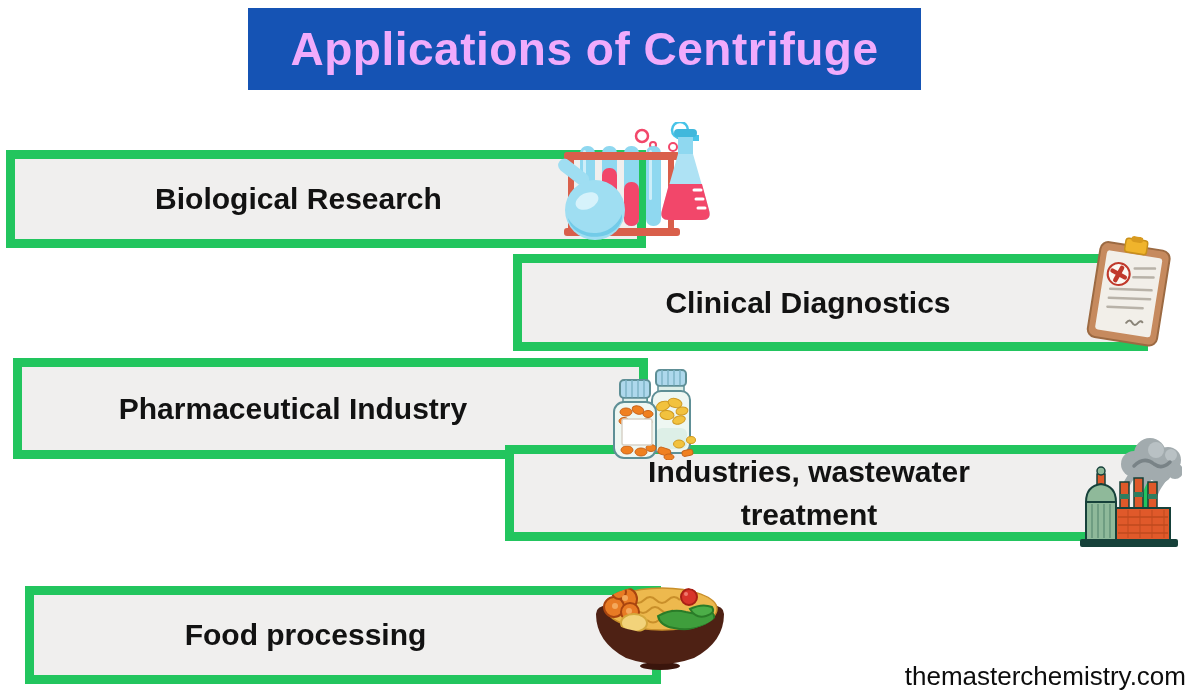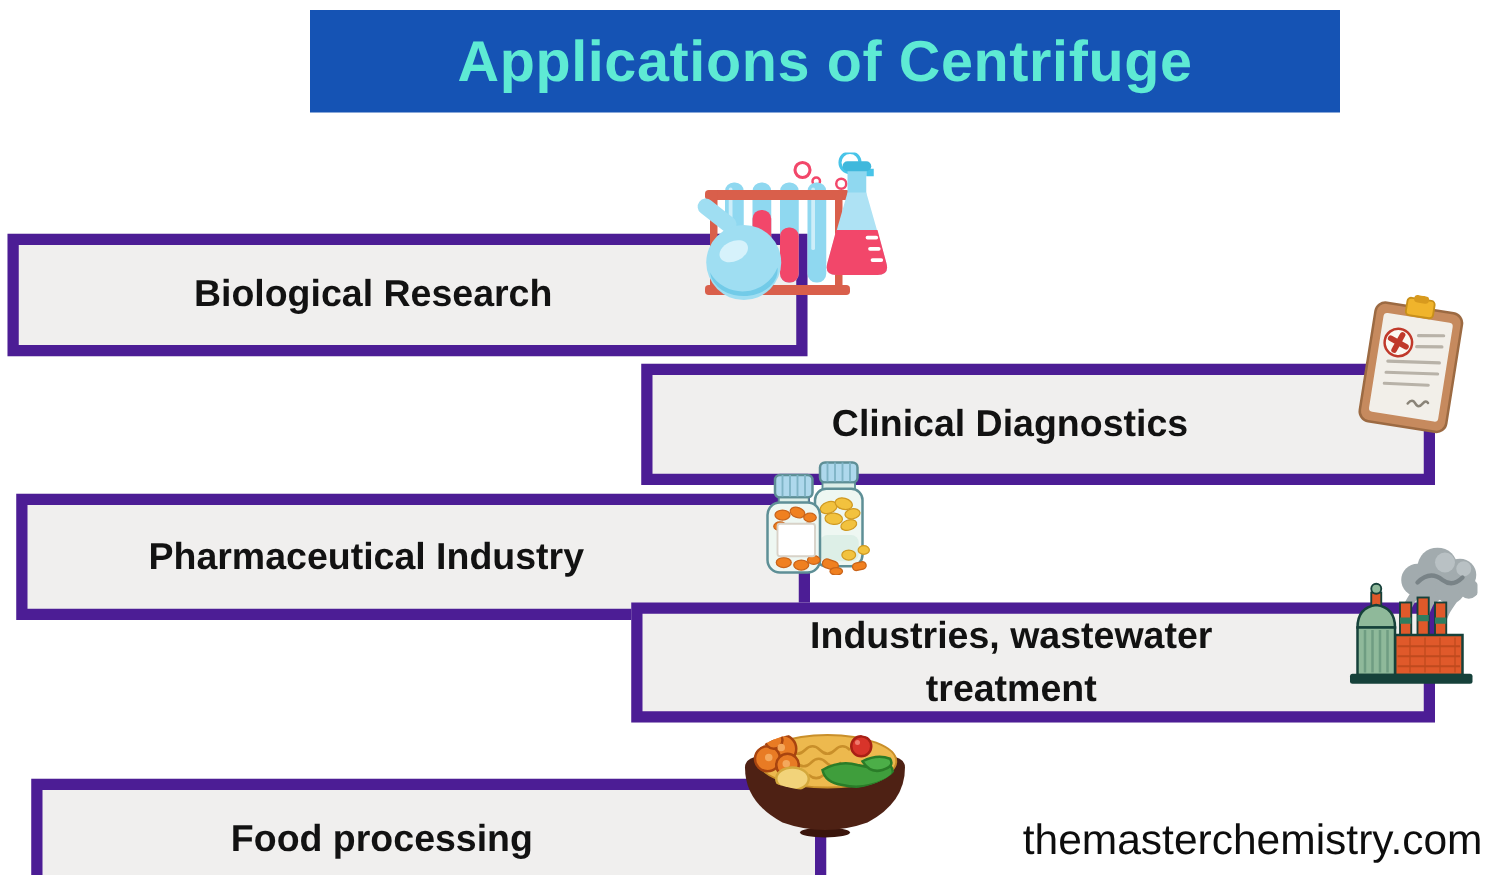--- a/index.html
+++ b/index.html
@@ -8,35 +8,34 @@
     position: relative;
     width: 1200px;
     height: 700px;
     background: #ffffff;
     overflow: hidden;
     font-family: "Liberation Sans", sans-serif;
   }
   .title-banner {
     position: absolute;
     left: 248px; top: 8px;
-    width: 824px; height: 82px;
+    width: 673px; height: 82px;
     background: #1553b4;
-    color: #5eead4;
+    color: #f0abfc;
     display: flex; align-items: center; justify-content: center;
     font-size: 46px;
     font-weight: bold;
     letter-spacing: 0.5px;
   }
   .bar {
     position: absolute;
     background: #f0efee;
-    border: 9px solid #4c1d95;
+    border: 9px solid #22c55e;
     display: flex; align-items: center; justify-content: center;
     z-index: 1;
-    margin-top: 37px;
   }
   .bar-label {
     font-weight: bold;
     font-size: 30px;
     color: #121212;
     text-align: center;
     line-height: 1.45;
   }
   #bar-1 { left: 6px;   top: 150px; width: 640px; height: 98px; padding-right: 55px; }
   #bar-2 { left: 513px; top: 254px; width: 635px; height: 97px; padding-right: 45px; }
@@ -51,21 +50,21 @@
   }
   #icon-1 { left: 540px;  top: 122px; width: 172px; height: 124px; }
   #icon-2 { left: 1085px; top: 236px; width: 90px;  height: 112px; transform: rotate(9deg); }
   #icon-3 { left: 596px;  top: 364px; width: 102px; height: 96px; }
   #icon-4 { left: 1076px; top: 438px; width: 106px; height: 114px; }
   #icon-5 { left: 592px;  top: 582px; width: 136px; height: 90px; }
   .icon svg { display: block; width: 100%; height: 100%; }
   .footer {
     position: absolute;
     right: 14px; bottom: 8px;
-    font-size: 34px;
+    font-size: 26px;
     color: #0d0d0d;
     z-index: 3;
   }
 </style>
 </head>
 <body>
 
 <div class="canvas">
 
   <div class="title-banner">

